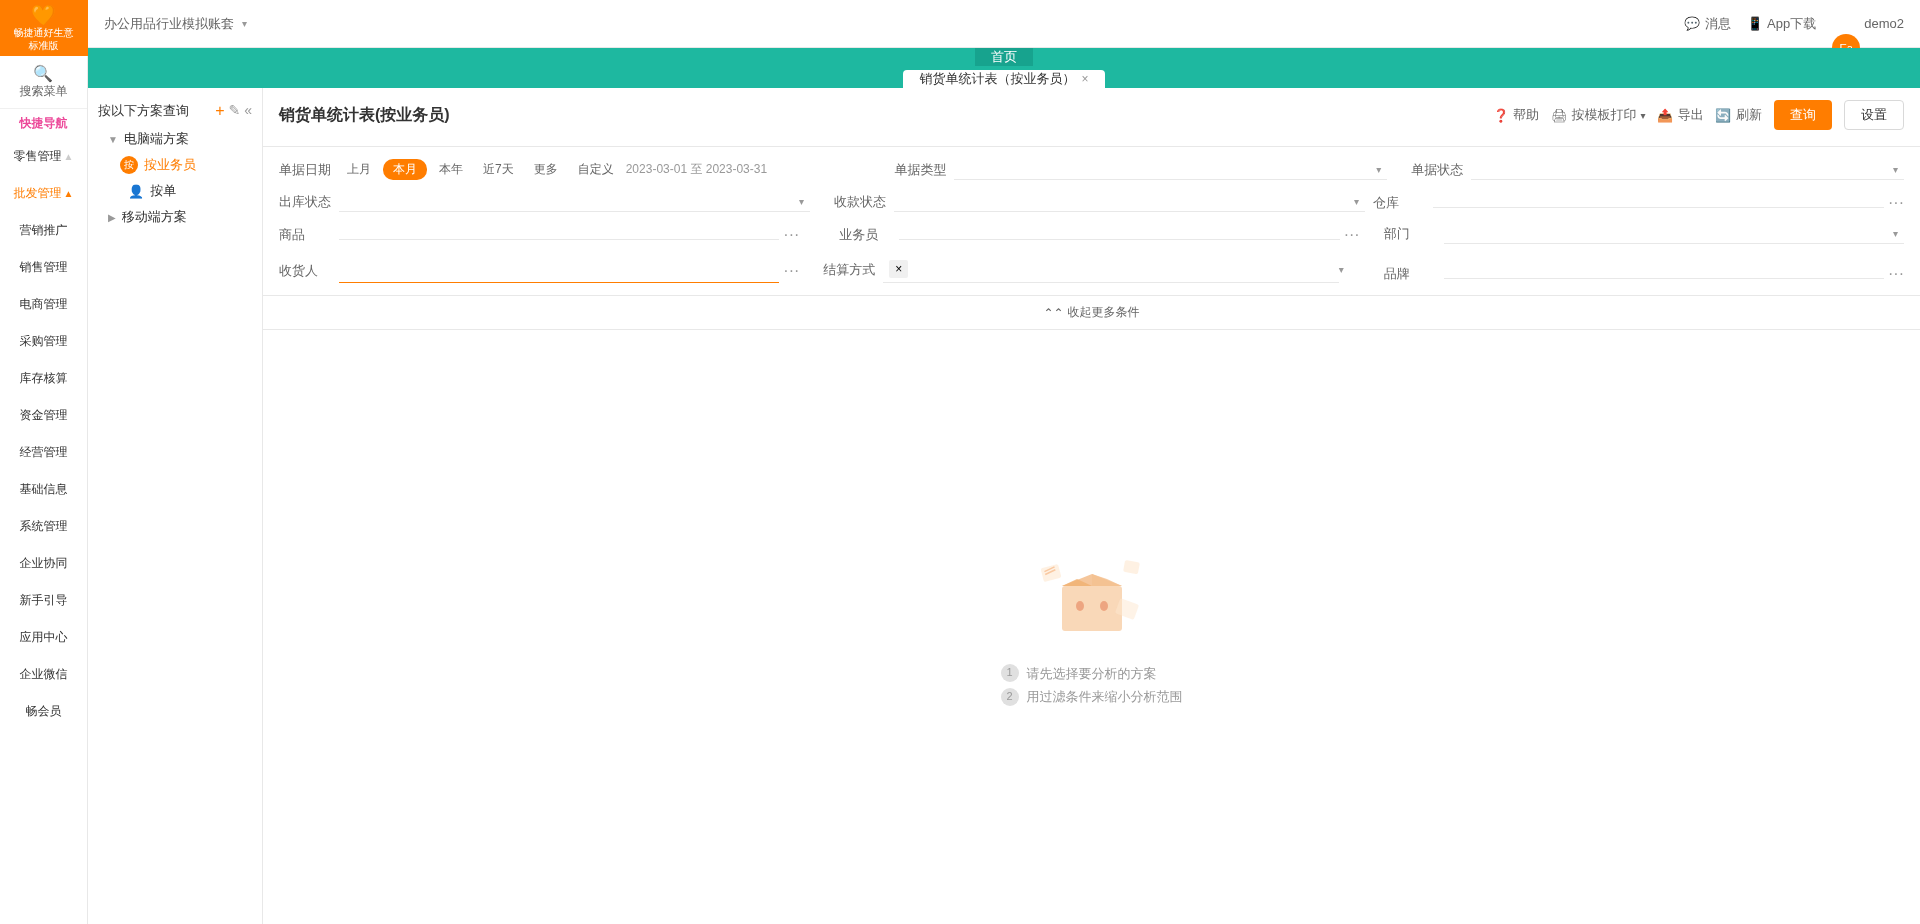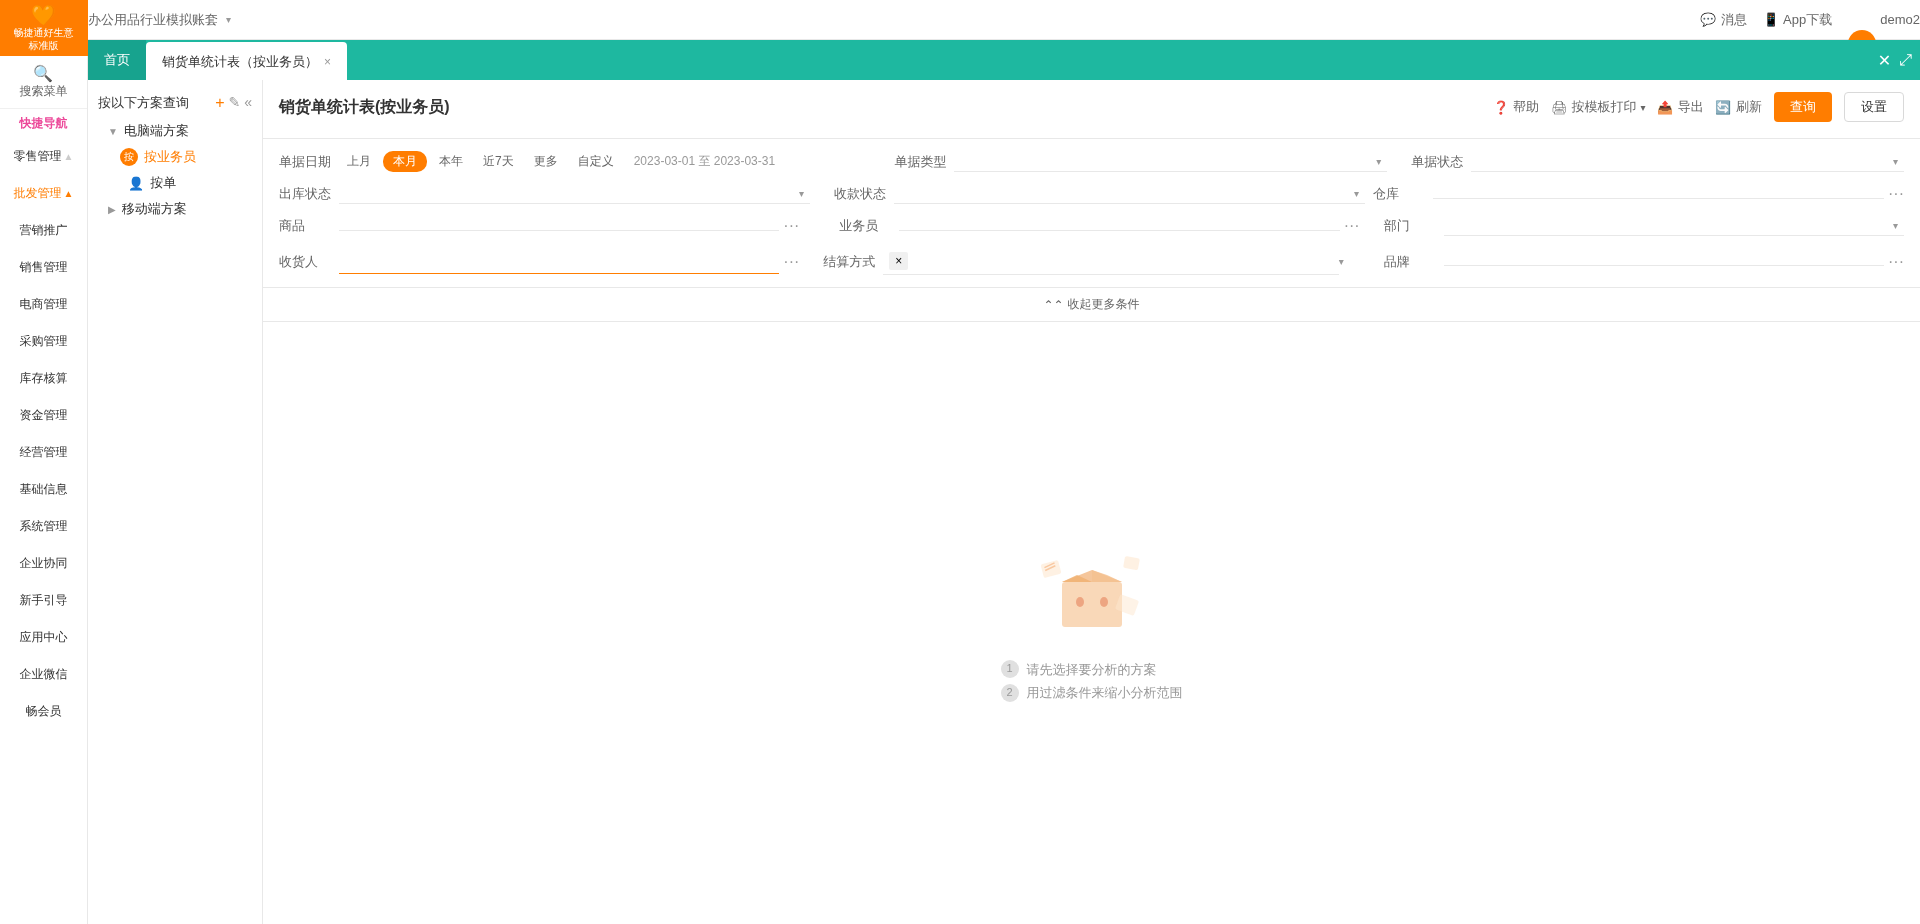--- a/index.html
+++ b/index.html
@@ -12,29 +12,29 @@
     .sidebar-search { width: 100%; padding: 8px 0; text-align: center; color: #666; font-size: 12px; cursor: pointer; border-bottom: 1px solid #f0f0f0; }
     .sidebar-nav-label { width: 100%; padding: 6px 0; text-align: center; color: #ec4899; font-size: 12px; font-weight: bold; }
     .sidebar-item { width: 100%; padding: 10px 0; text-align: center; color: #333; font-size: 12px; cursor: pointer; }
     .sidebar-item.active { color: #ff7d00; }
     .sidebar-item-with-arrow { display: flex; align-items: center; justify-content: center; gap: 2px; }
 
     
     .main { flex: 1; display: flex; flex-direction: column; height: 100%; overflow: hidden; }
 
     
-    .topbar { height: 40px; background: #fff; display: flex; align-items: center; justify-content: space-between; padding: 0 0; border-bottom: 1px solid #e8e8e8; flex-shrink: 0; }
+    .topbar { height: 48px; background: #fff; display: flex; align-items: center; justify-content: space-between; padding: 0 16px; border-bottom: 1px solid #e8e8e8; flex-shrink: 0; }
     .topbar-left { display: flex; align-items: center; gap: 8px; color: #666; font-size: 13px; }
     .topbar-dropdown { color: #999; font-size: 10px; cursor: pointer; }
     .topbar-right { display: flex; align-items: center; gap: 16px; color: #666; font-size: 13px; }
     .topbar-right-item { display: flex; align-items: center; gap: 4px; cursor: pointer; }
     .avatar { width: 28px; height: 28px; border-radius: 50%; background: #ff7d00; color: #fff; display: flex; align-items: center; justify-content: center; font-size: 11px; margin-top: 48px; }
 
     
-    .tabbar { height: 40px; background: #1eb8a0; display: flex; align-items: center; padding: 0 0; flex-shrink: 0; }
+    .tabbar { height: 40px; background: #1eb8a0; display: flex; align-items: center; padding: 0 0; flex-shrink: 0; flex-direction: column; }
     .tab { padding: 0 16px; height: 100%; display: flex; align-items: center; color: #fff; font-size: 13px; cursor: pointer; gap: 6px; }
     .tab.home { background: #17a38e; }
     .tab.active { background: #fff; color: #333; border-radius: 4px 4px 0 0; margin-top: 4px; }
     .tab-close { color: #999; font-size: 12px; cursor: pointer; }
     .tab-actions { margin-left: auto; display: flex; align-items: center; gap: 8px; padding-right: 8px; }
     .tab-action-btn { color: #fff; cursor: pointer; font-size: 16px; }
 
     
     .content { flex: 1; display: flex; overflow: hidden; background: #f5f5f5; }
 
@@ -58,35 +58,35 @@
     
     .page-header { background: #fff; padding: 12px 16px 16px; border-bottom: 1px solid #e8e8e8; display: flex; align-items: center; justify-content: space-between; flex-shrink: 0; }
     .page-title { font-size: 16px; font-weight: bold; color: #333; }
     .page-actions { display: flex; align-items: center; gap: 12px; }
     .page-action-btn { display: flex; align-items: center; gap: 4px; color: #666; font-size: 13px; cursor: pointer; }
     .btn-orange { background: #ff7d00; color: #fff; border: none; padding: 6px 16px; border-radius: 4px; cursor: pointer; font-size: 13px; }
     .btn-outline { background: #fff; color: #333; border: 1px solid #d9d9d9; padding: 5px 16px; border-radius: 4px; cursor: pointer; font-size: 13px; }
 
     
     .filter-area { background: #fff; padding: 12px 16px; border-bottom: 1px solid #e8e8e8; flex-shrink: 0; }
-    .filter-row { display: flex; align-items: center; gap: 0; margin-bottom: 12px; }
+    .filter-row { display: flex; align-items: flex-end; gap: 0; margin-bottom: 12px; }
     .filter-row:last-child { margin-bottom: 0; }
     .filter-item { display: flex; align-items: center; flex: 1; min-width: 0; }
     .filter-label { color: #666; font-size: 13px; white-space: nowrap; min-width: 60px; flex-shrink: 0; }
     .filter-input { flex: 1; border: none; border-bottom: 1px solid #e8e8e8; padding: 4px 6px; font-size: 13px; color: #333; outline: none; min-width: 0; }
     .filter-input-orange { border-bottom-color: #ff7d00 !important; }
     .filter-select { flex: 1; display: flex; align-items: center; border-bottom: 1px solid #e8e8e8; padding: 4px 6px; cursor: pointer; }
     .filter-select-text { flex: 1; color: #ccc; font-size: 13px; }
     .filter-select-arrow { color: #999; font-size: 10px; }
     .filter-dots { color: #999; font-size: 16px; cursor: pointer; margin-left: 4px; }
     .filter-tag { display: flex; align-items: center; gap: 4px; background: #f0f0f0; padding: 2px 6px; border-radius: 2px; font-size: 12px; }
     .date-buttons { display: flex; align-items: center; gap: 4px; }
     .date-btn { padding: 2px 8px; border-radius: 2px; cursor: pointer; font-size: 12px; color: #666; border: none; background: transparent; }
     .date-btn.active { background: #ff7d00; color: #fff; border-radius: 10px; padding: 2px 10px; }
-    .date-range { color: #999; font-size: 12px; margin-left: 12px; }
+    .date-range { color: #999; font-size: 12px; margin-left: 4px; }
 
     .collapse-bar { text-align: center; padding: 8px 0; background: #fff; border-bottom: 1px solid #e8e8e8; }
     .collapse-btn { color: #666; font-size: 12px; cursor: pointer; display: inline-flex; align-items: center; gap: 4px; }
 
     
     .empty-state { flex: 1; display: flex; align-items: center; justify-content: center; background: #fff; }
     .empty-state-content { display: flex; flex-direction: column; align-items: center; gap: 16px; }
     .empty-steps { color: #999; font-size: 13px; line-height: 1.8; }
     .empty-step { display: flex; align-items: center; gap: 8px; }
     .step-num { width: 18px; height: 18px; border-radius: 50%; background: #e0e0e0; color: #999; font-size: 11px; display: flex; align-items: center; justify-content: center; }

